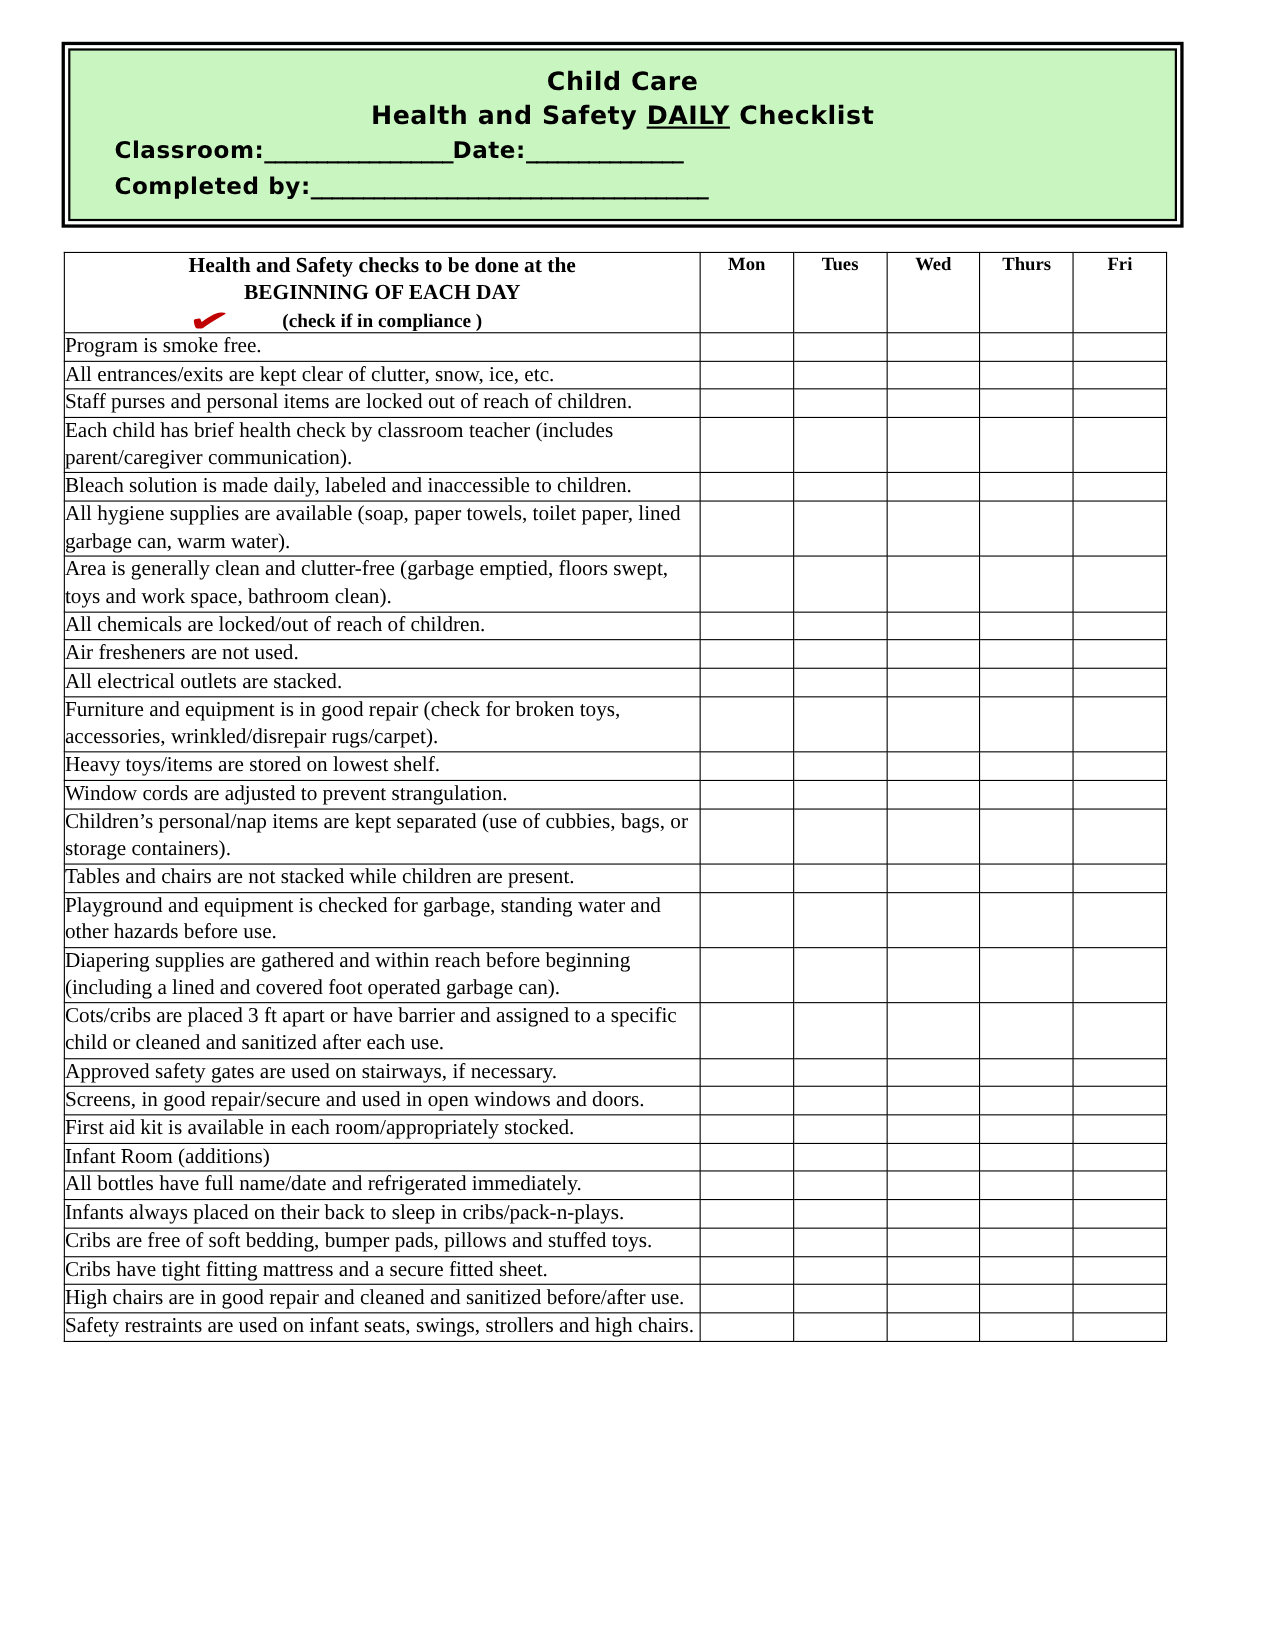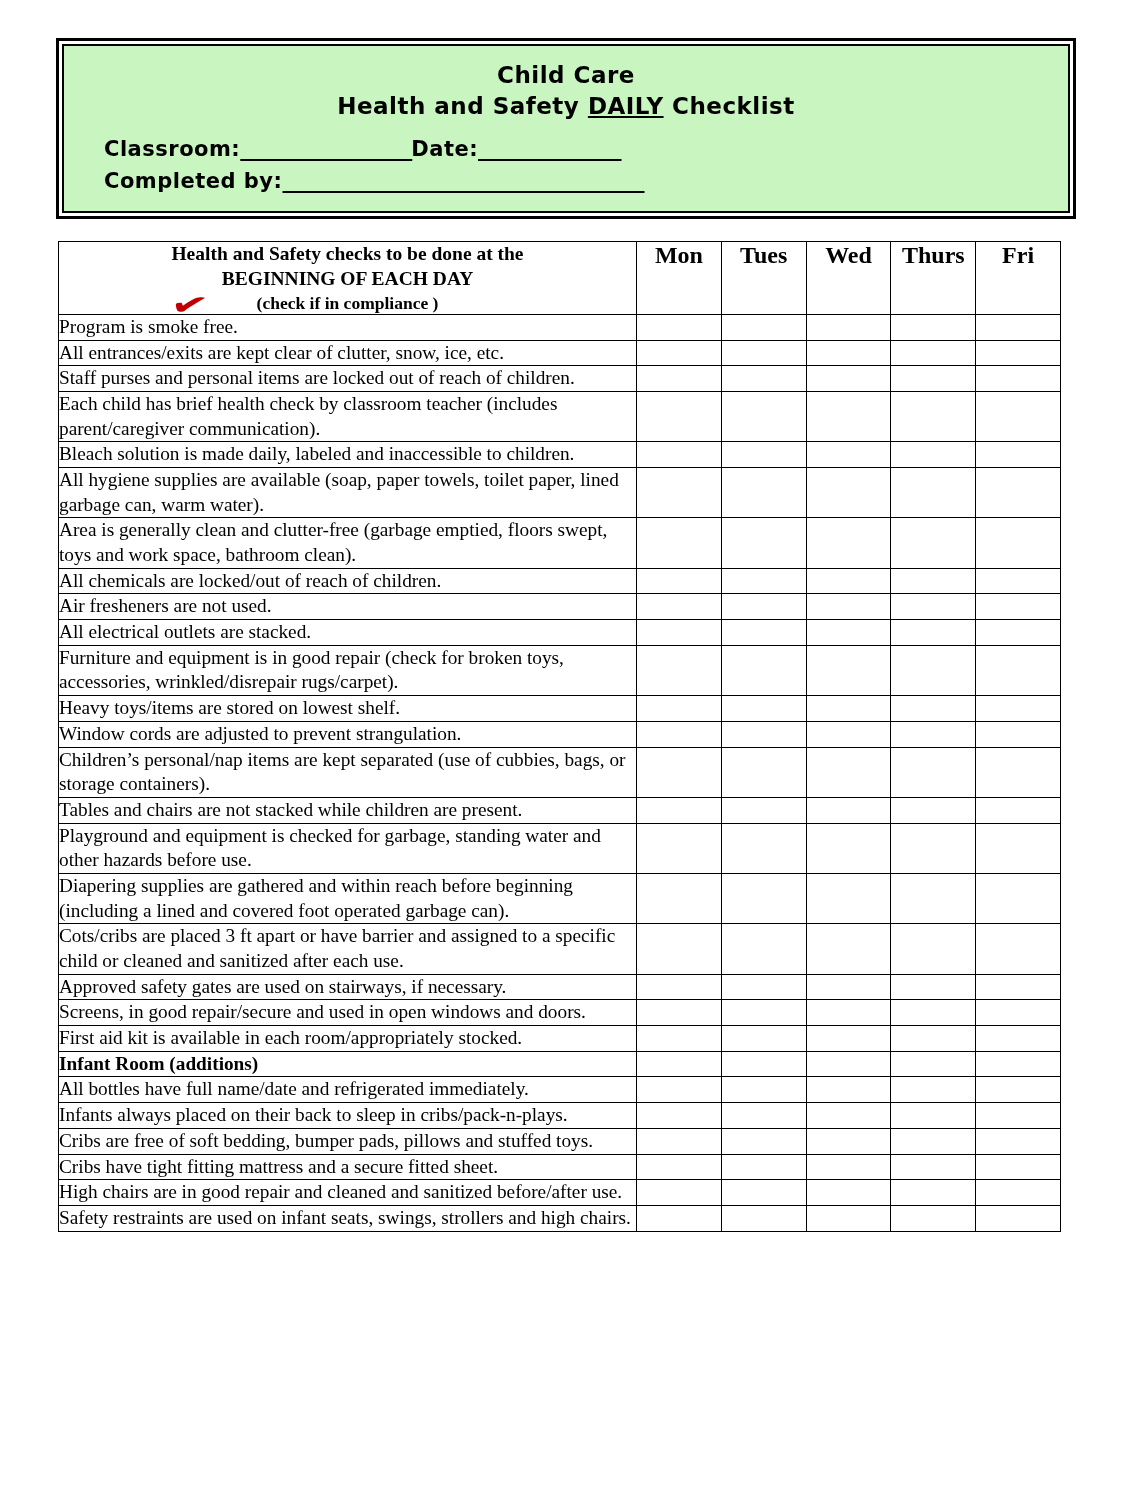--- a/index.html
+++ b/index.html
@@ -42,21 +42,21 @@
     font-family: "DejaVu Sans", sans-serif;
     font-weight: bold;
     font-size: 23px;
     line-height: 1.35;
     letter-spacing: 0.5px;
   }
   .header-title .line2 .underline {
     text-decoration: underline;
   }
   .header-fields {
-    margin-top: 12px;
+    margin-top: 0;
     font-family: "DejaVu Sans", sans-serif;
     font-weight: bold;
     font-size: 21px;
     letter-spacing: 0.5px;
     line-height: 1.5;
     padding-left: 22px;
   }
   .header-fields .row {
     white-space: nowrap;
   }
@@ -97,32 +97,32 @@
     color: #c00000;
     font-size: 30px;
     line-height: 1;
     font-family: "DejaVu Sans", sans-serif;
     transform: scaleX(1.5) rotate(8deg);
   }
   th.head-day {
     text-align: center;
     vertical-align: middle;
     font-weight: bold;
-    font-size: 24px;
+    font-size: 17px;
     font-family: "Liberation Serif", serif;
   }
 
   td.item {
     padding: 3px 6px 4px 8px;
     font-size: 19.3px;
     line-height: 1.28;
     font-family: "Liberation Serif", serif;
   }
   td.item.section {
-    font-weight: bold;
+    font-weight: normal;
   }
   td.day {
     background: #ffffff;
   }
 </style>
 </head>
 <body>
 
 <div class="page">
 

